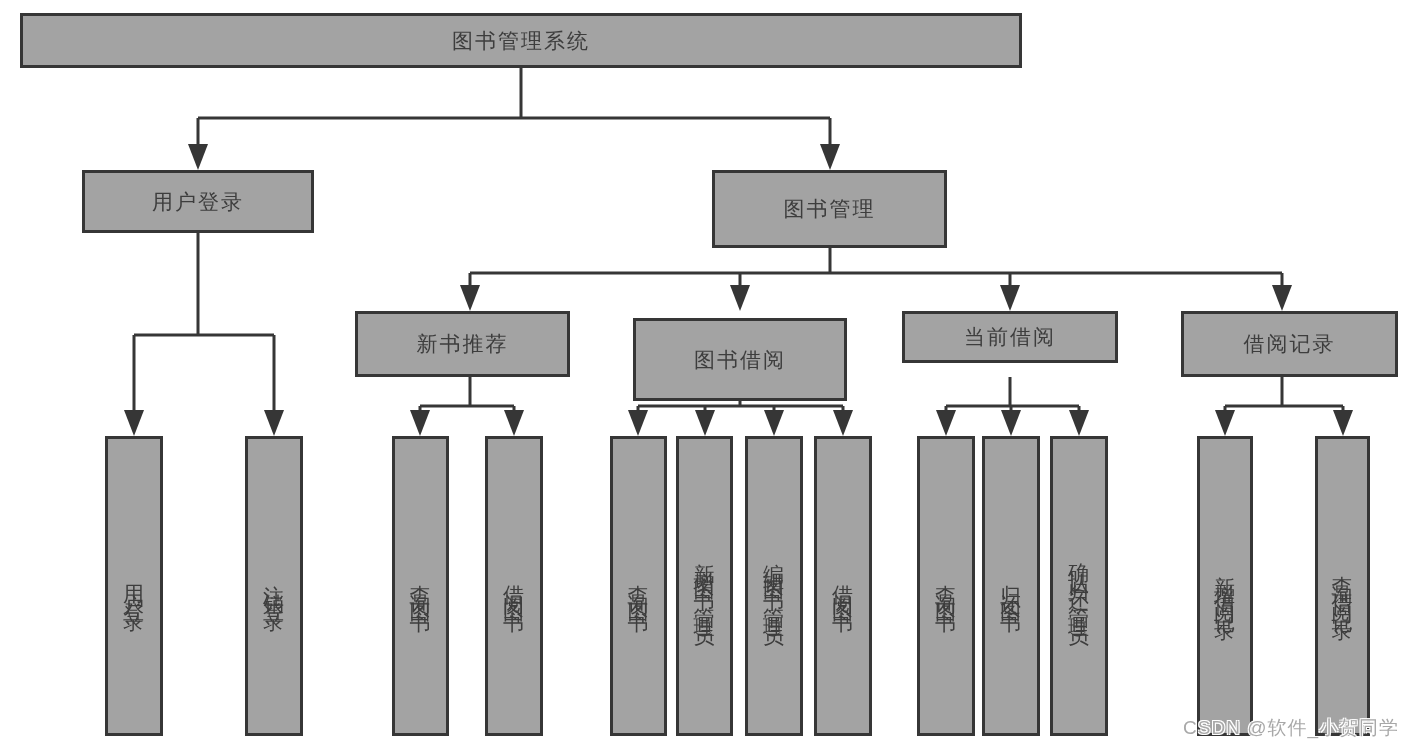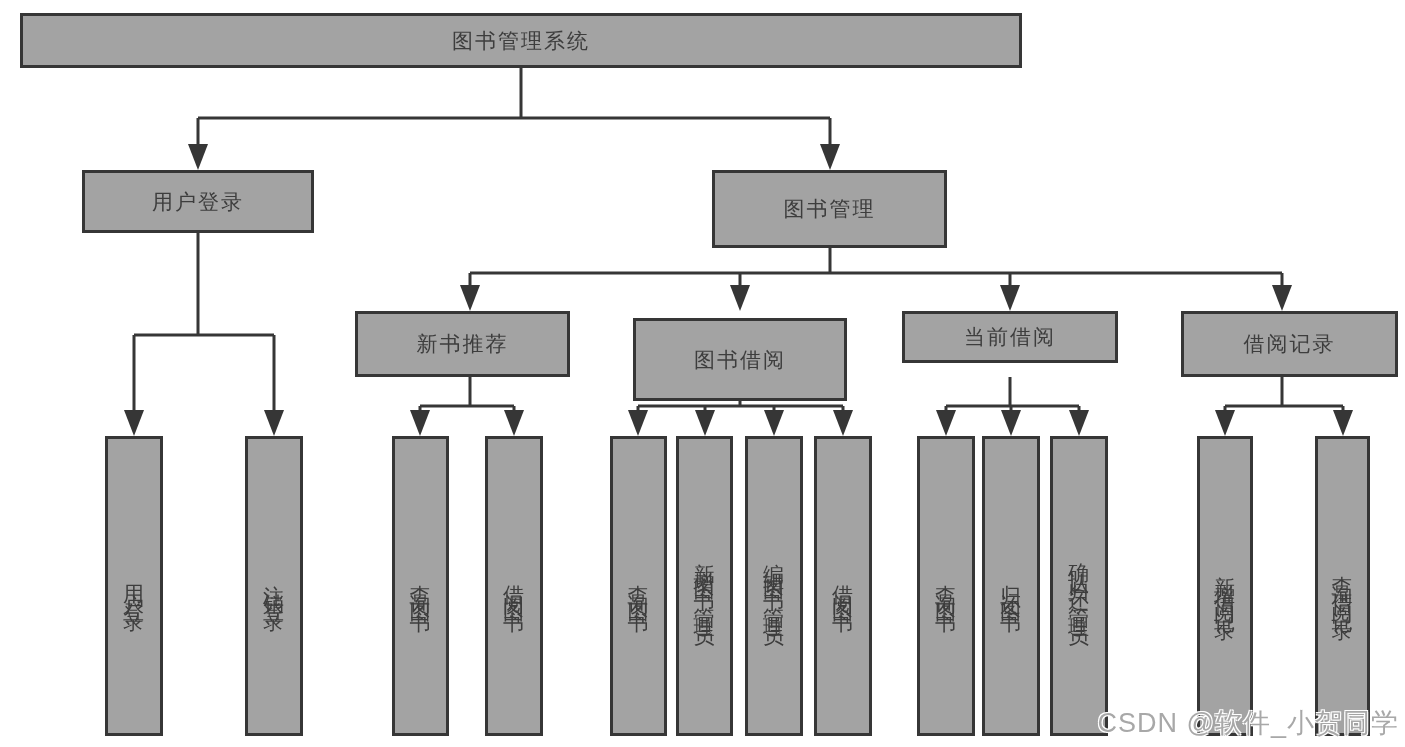--- a/index.html
+++ b/index.html
@@ -49,21 +49,21 @@
     fill:none;
   }
   #connectors polygon{
     fill:var(--line);
     stroke:none;
   }
   #watermark{
     position:absolute;
     right:6px;
     bottom:6px;
-    font-size:27px;
+    font-size:19px;
     letter-spacing:1px;
     color:var(--wm);
     z-index:3;
     text-shadow:1px 1px 0 #fff,-1px -1px 0 #fff,1px -1px 0 #fff,-1px 1px 0 #fff;
     text-align:center;
   }
 </style>
 </head>
 <body>
 

